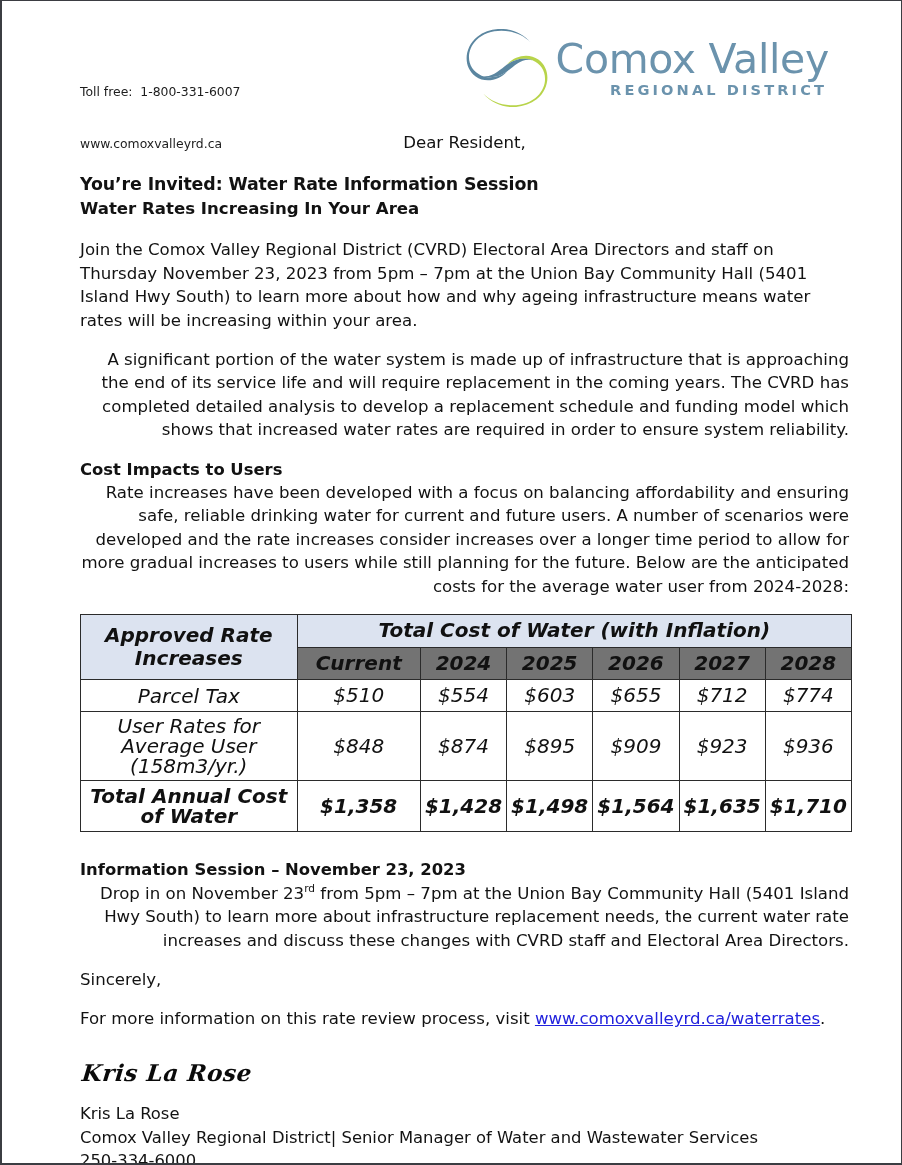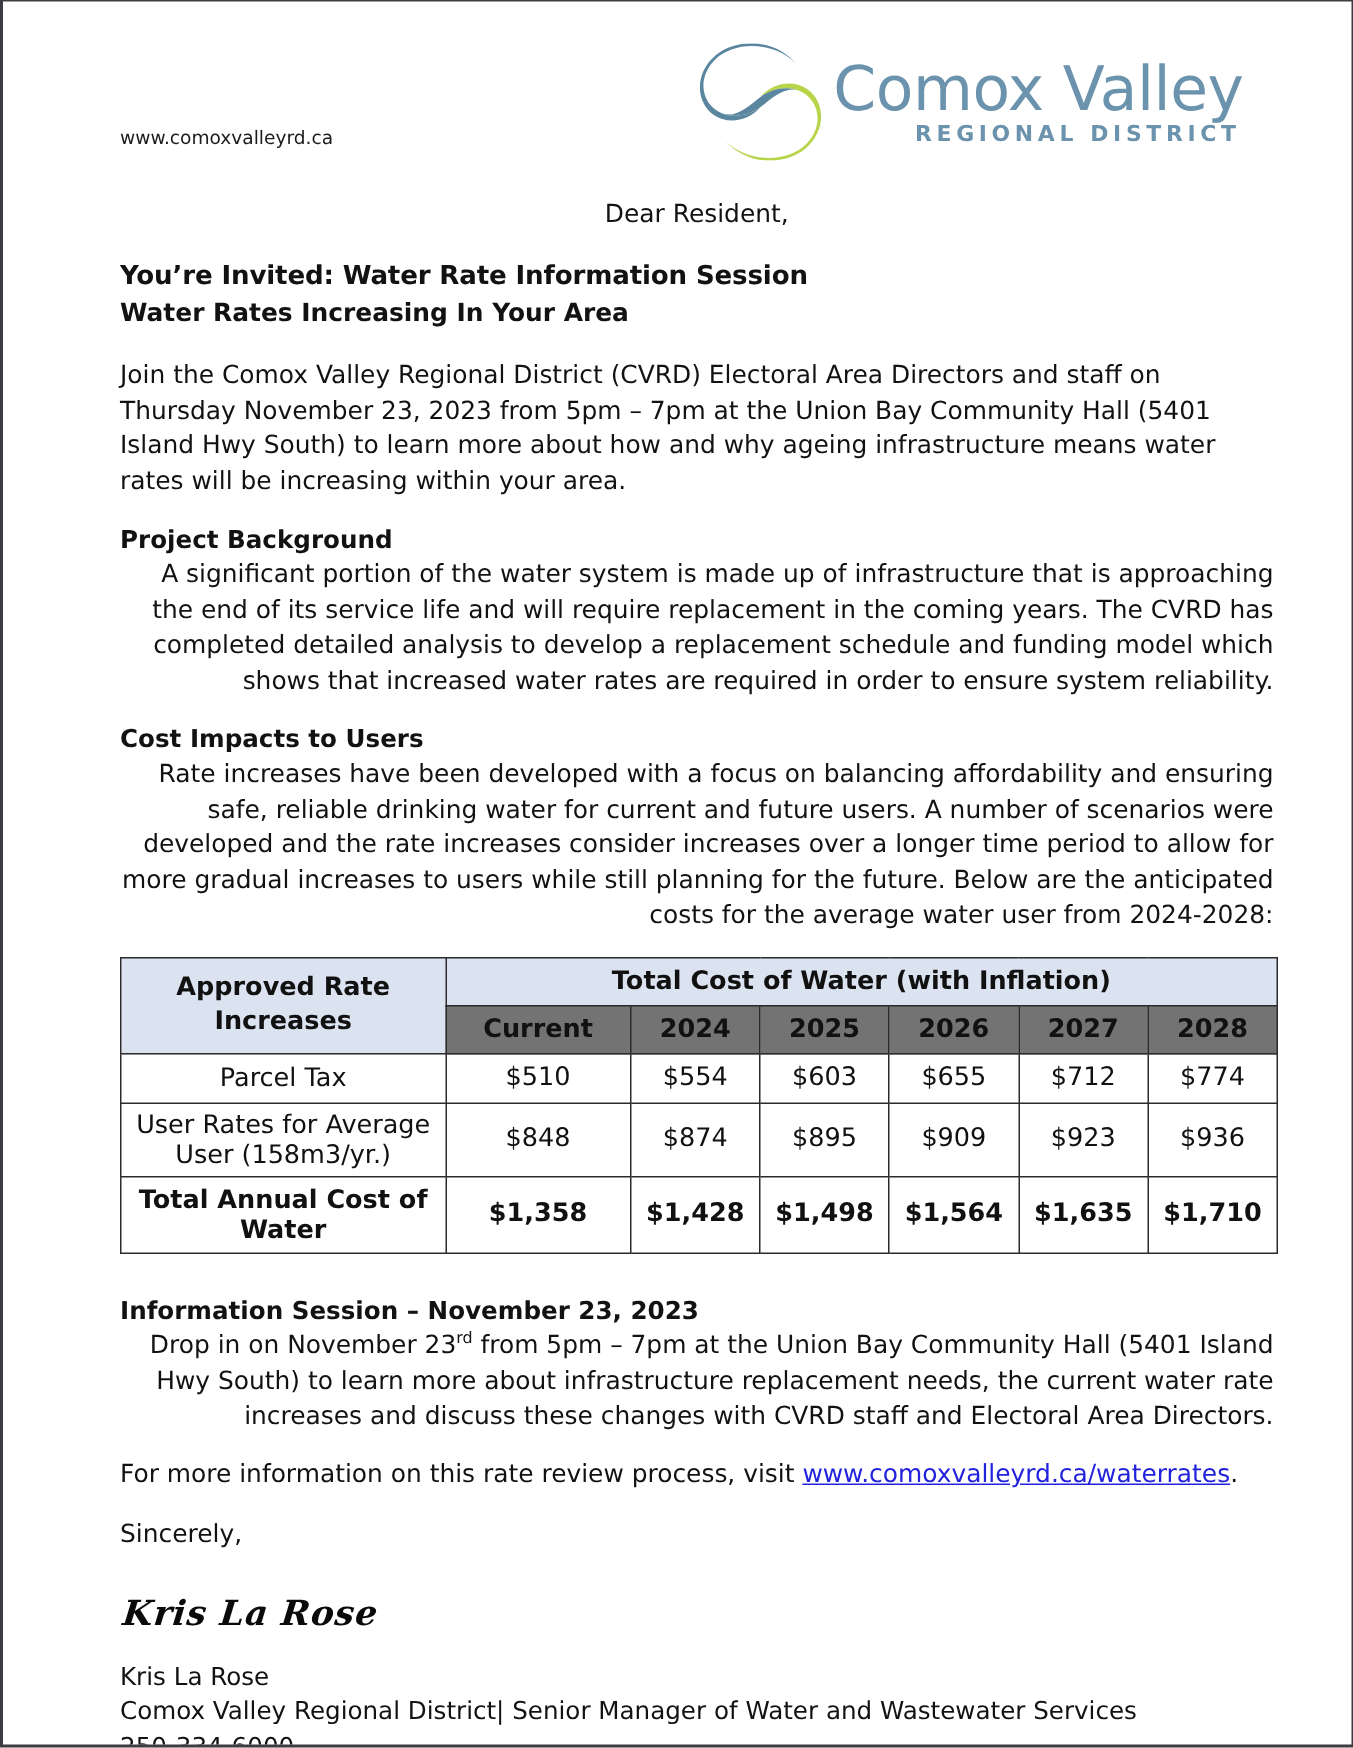--- a/index.html
+++ b/index.html
@@ -109,23 +109,24 @@
   table.rates {
     border-collapse: collapse;
     width: 772px;
     margin: 7px 0 0 0;
     table-layout: fixed;
   }
   table.rates th, table.rates td {
     border: 1px solid #2b2b2b;
     text-align: center;
     vertical-align: middle;
-    font-size: 17px;
+    font-size: 20px;
     color: #111;
     padding: 4px 2px;
+    font-style: italic;
   }
   th.hdr {
     background: #737373;
     font-weight: 700;
     font-size: 15.6px;
   }
   th.rowlabel-head {
     background: #dce3f0;
     font-weight: 700;
     font-size: 15.6px;
@@ -179,20 +180,21 @@
   }
 </style>
 </head>
 <body>
 
 <div class="page">
   <div class="inner">
 
     <div class="letterhead">
       <div class="address">
+        <div>Toll free:  1-800-331-6007</div>
         <div>www.comoxvalleyrd.ca</div>
       </div>
 
       <div class="logo-block">
         <span class="logo-mark">
           <svg viewBox="0 0 100 92" width="86" height="78" aria-hidden="true">
             <path d="M78 16 C62 -1 30 -3 14 13 C0 27 3 48 20 55 C31 59 42 56 50 50 C41 61 24 64 13 56 C-2 45 -1 22 15 9 C33 -5 62 -3 78 16 Z" fill="#5b86a0"></path>
             <path d="M22 76 C38 93 70 95 86 79 C100 65 97 44 80 37 C69 33 58 36 50 42 C59 31 76 28 87 36 C102 47 101 70 85 83 C67 97 38 95 22 76 Z" fill="#b8d44a"></path>
             <path d="M20 55 C31 59 42 56 50 50 C58 44 69 33 80 37 C69 33 58 36 50 42 C42 48 31 59 20 55 Z" fill="#5b86a0"></path>
           </svg>
@@ -206,21 +208,20 @@
 
     <div class="body-text">
 
       <p class="salutation">Dear Resident,</p>
 
       <h1 class="invite">You’re Invited: Water Rate Information Session</h1>
       <h2 class="subhead">Water Rates Increasing In Your Area</h2>
 
       <p class="para">Join the Comox Valley Regional District (CVRD) Electoral Area Directors and staff on Thursday November 23, 2023 from 5pm – 7pm at the Union Bay Community Hall (5401 Island Hwy South) to learn more about how and why ageing infrastructure means water rates will be increasing within your area.</p>
 
-      <h3 class="section">Project Background</h3>
       <p class="para tight">A significant portion of the water system is made up of infrastructure that is approaching the end of its service life and will require replacement in the coming years. The CVRD has completed detailed analysis to develop a replacement schedule and funding model which shows that increased water rates are required in order to ensure system reliability.</p>
 
       <h3 class="section">Cost Impacts to Users</h3>
       <p class="para tight">Rate increases have been developed with a focus on balancing affordability and ensuring safe, reliable drinking water for current and future users. A number of scenarios were developed and the rate increases consider increases over a longer time period to allow for more gradual increases to users while still planning for the future. Below are the anticipated costs for the average water user from 2024-2028:</p>
 
       
       <table class="rates">
         <colgroup>
           <col class="c-label">
             <col class="c-cur">
@@ -274,23 +275,23 @@
           </tr>
         </tbody>
       </table>
 
       
       <div class="after-table">
         <h3 class="section">Information Session – November 23, 2023</h3>
         <p class="para tight"><span>Drop in on November 23</span><sup class="ord">rd</sup><span> from 5pm – 7pm at the Union Bay Community Hall (5401 Island Hwy South) to learn more about infrastructure replacement needs, the current water rate increases and discuss these changes with CVRD staff and Electoral Area Directors.</span></p>
       </div>
 
+      <p class="para">Sincerely,</p>
+
       <p class="para"><span>For more information on this rate review process, visit </span><a class="link" href="#">www.comoxvalleyrd.ca/waterrates</a><span>.</span></p>
-
-      <p class="para">Sincerely,</p>
 
       <div class="signature">Kris La Rose</div>
 
       <div class="closing-block">
         <div>Kris La Rose</div>
         <div>Comox Valley Regional District| Senior Manager of Water and Wastewater Services</div>
         <div>250-334-6000</div>
       </div>
 
       

